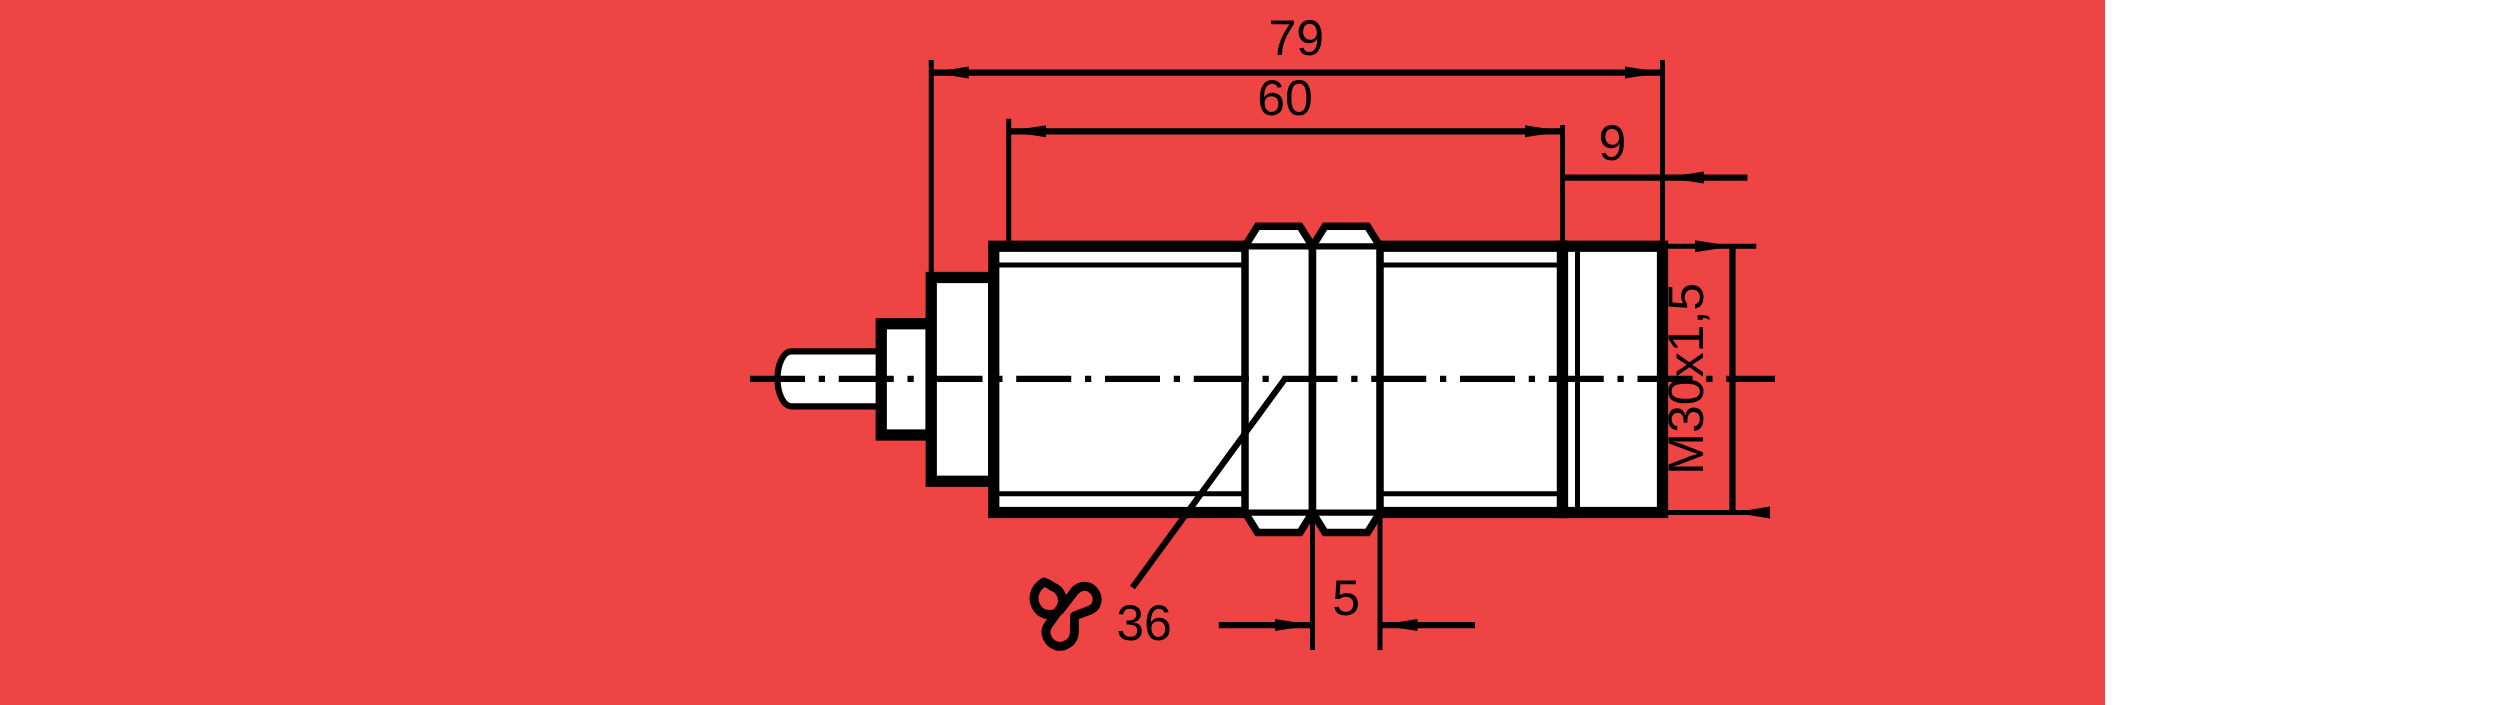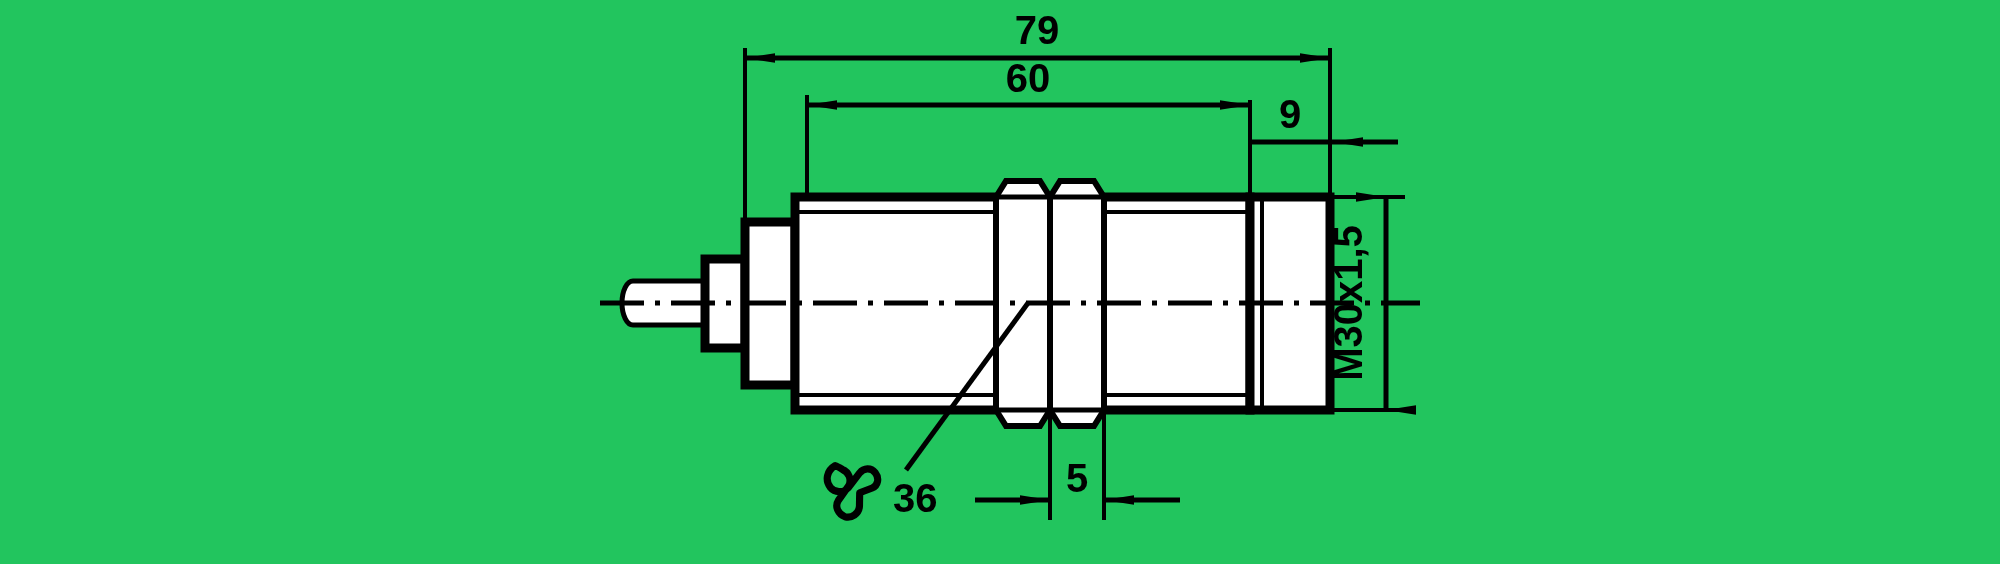--- a/index.html
+++ b/index.html
@@ -1,18 +1,18 @@
 <!DOCTYPE html>
 <html><head>
 <meta charset="utf-8">
 <style>
   html,body{margin:0;padding:0;background:#ffffff;}
   body{width:2000px;height:564px;overflow:hidden;
        font-family:"Liberation Sans",sans-serif;}
-  #stage{position:relative;width:2000px;height:564px;background:#22c55e;font-weight:bold;}
+  #stage{position:relative;width:1684px;height:564px;background:#ef4444;}
   svg{display:block;}
   .dimtext{font-family:"Liberation Sans",sans-serif;fill:#000;font-size:40px;}
 </style>
 </head>
 <body>
 
 <div id="stage">
 <svg width="2000" height="564" viewBox="0 0 2000 564">
 
   <defs>

